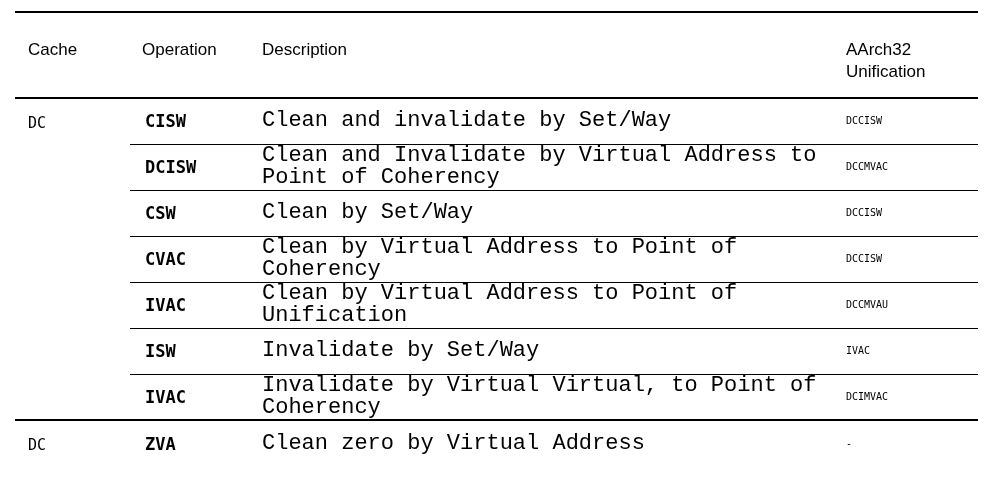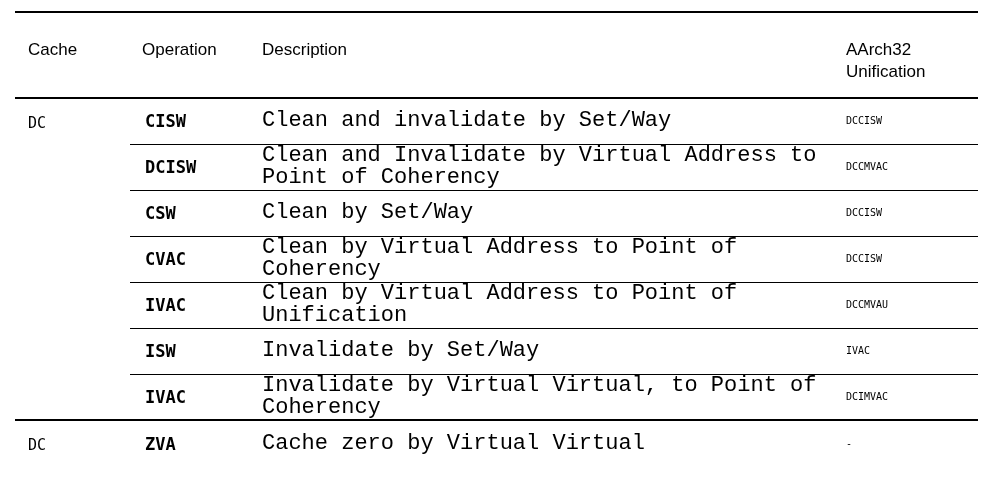--- a/index.html
+++ b/index.html
@@ -176,19 +176,19 @@
       </tr>
       <tr class="sep-inner">
         <td class="c-op">IVAC</td>
         <td class="c-desc">Invalidate by Virtual Virtual, to Point of Coherency</td>
         <td class="c-a32">DCIMVAC</td>
       </tr>
 
       <tr class="sep-full">
         <td class="c-cache">DC</td>
         <td class="c-op">ZVA</td>
-        <td class="c-desc">Cache zero by Virtual Virtual</td>
+        <td class="c-desc">Clean zero by Virtual Address</td>
         <td class="c-a32">-</td>
       </tr>
 
     </tbody>
   </table>
 </div>
 
 </body></html>

